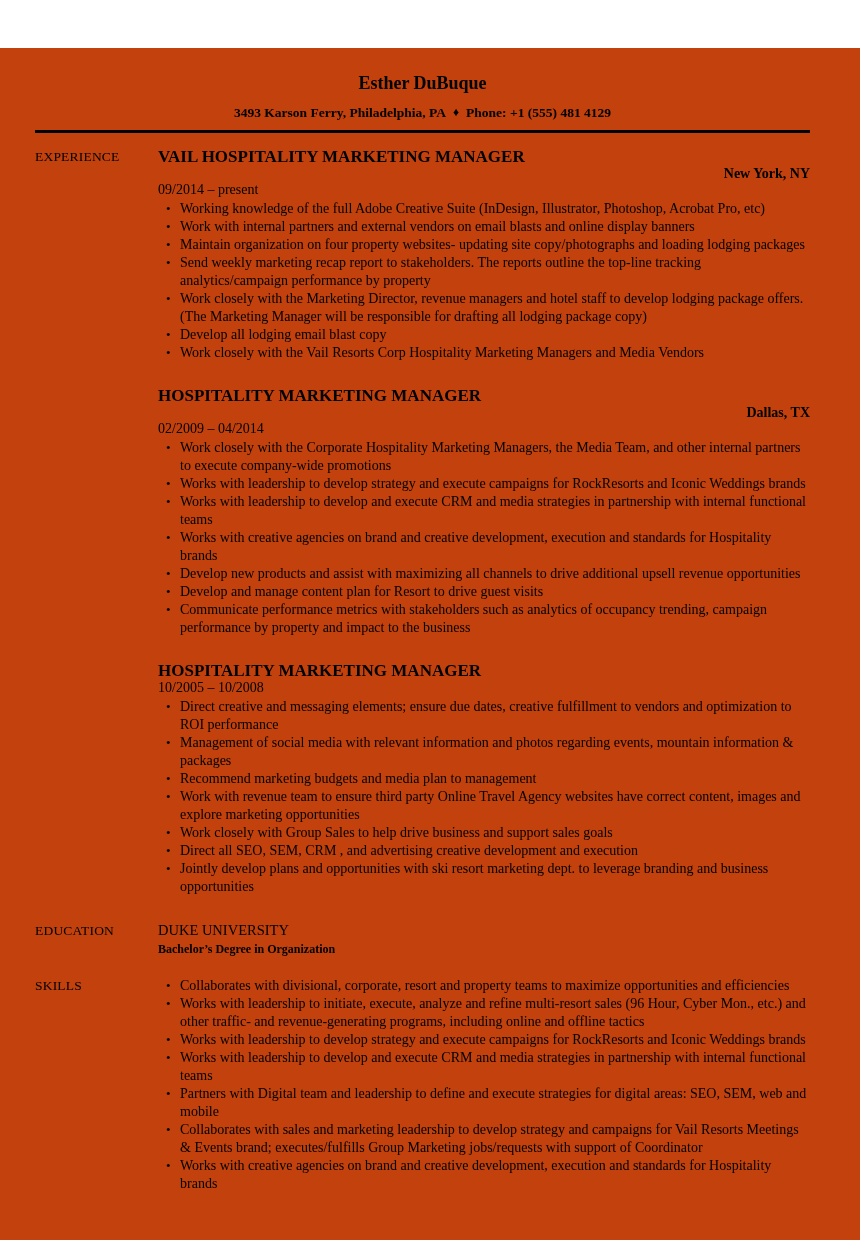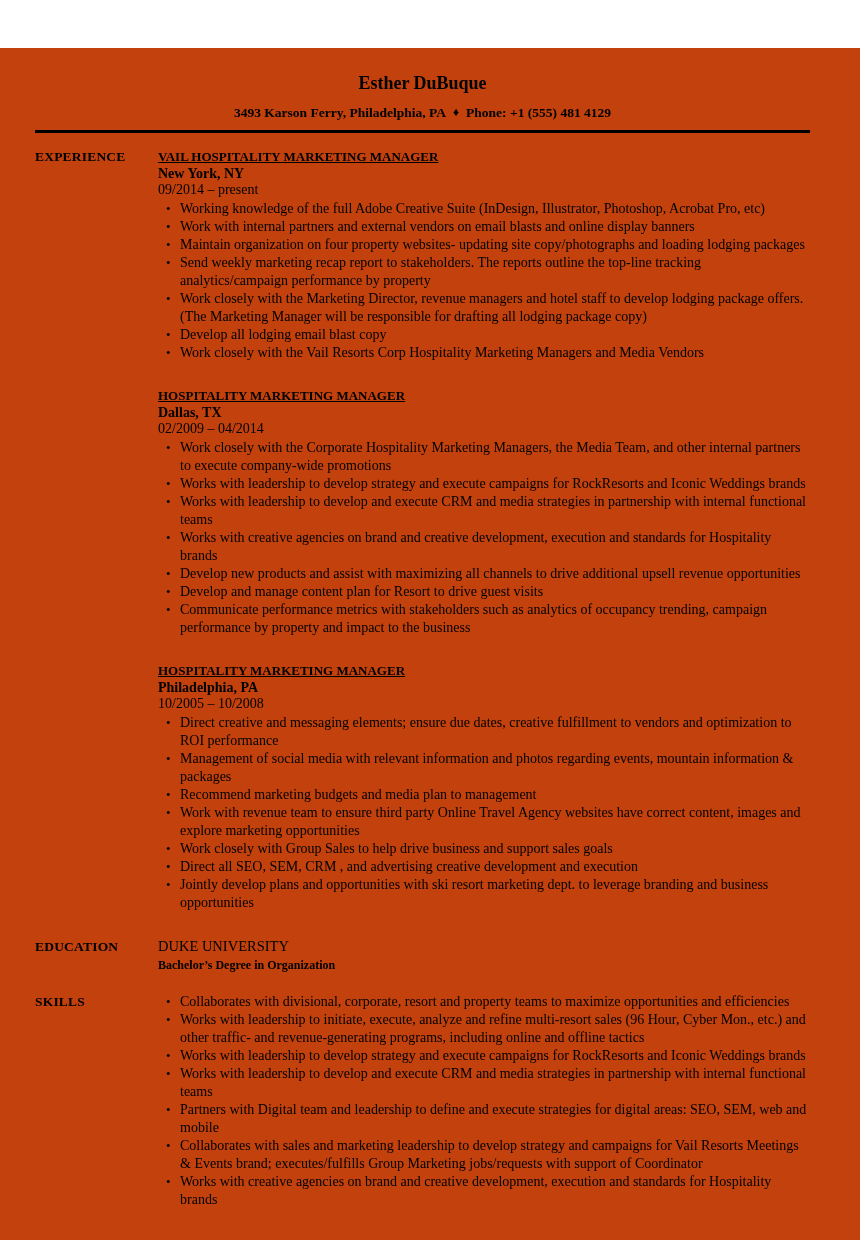--- a/index.html
+++ b/index.html
@@ -42,39 +42,39 @@
   
   .section {
     display: grid;
     grid-template-columns: 123px 1fr;
     align-items: start;
   }
   .section.experience { margin-top: 14px; }
   .section.education  { margin-top: 25px; }
   .section.skills     { margin-top: 19px; }
   .side-label {
-    font-weight: bold;
+    font-weight: normal;
     font-size: 13.5px;
     line-height: 19px;
     letter-spacing: 0.2px;
   }
   .section.skills .side-label { line-height: 18px; }
   
   .job { margin-bottom: 24px; }
   .job:last-child { margin-bottom: 0; }
   .job-title {
-    font-size: 13px;
+    font-size: 17px;
     line-height: 19px;
     font-weight: bold;
-    text-decoration: underline;
   }
   .job-location {
     font-size: 14px;
     line-height: 16px;
     font-weight: bold;
+    text-align: right;
   }
   .job-dates {
     font-size: 14px;
     line-height: 16px;
   }
   ul.bullets {
     list-style: none;
     margin-top: 2px;
   }
   ul.bullets li {
@@ -145,21 +145,20 @@
           <li>Works with leadership to develop and execute CRM and media strategies in partnership with internal functional teams</li>
           <li>Works with creative agencies on brand and creative development, execution and standards for Hospitality brands</li>
           <li>Develop new products and assist with maximizing all channels to drive additional upsell revenue opportunities</li>
           <li>Develop and manage content plan for Resort to drive guest visits</li>
           <li>Communicate performance metrics with stakeholders such as analytics of occupancy trending, campaign performance by property and impact to the business</li>
         </ul>
       </div>
 
       <div class="job">
         <div class="job-title">HOSPITALITY MARKETING MANAGER</div>
-        <div class="job-location">Philadelphia, PA</div>
         <div class="job-dates">10/2005 – 10/2008</div>
         <ul class="bullets">
           <li>Direct creative and messaging elements; ensure due dates, creative fulfillment to vendors and optimization to ROI performance</li>
           <li>Management of social media with relevant information and photos regarding events, mountain information &amp; packages</li>
           <li>Recommend marketing budgets and media plan to management</li>
           <li>Work with revenue team to ensure third party Online Travel Agency websites have correct content, images and explore marketing opportunities</li>
           <li>Work closely with Group Sales to help drive business and support sales goals</li>
           <li>Direct all SEO, SEM, CRM , and advertising creative development and execution</li>
           <li>Jointly develop plans and opportunities with ski resort marketing dept. to leverage branding and business opportunities</li>
         </ul>

